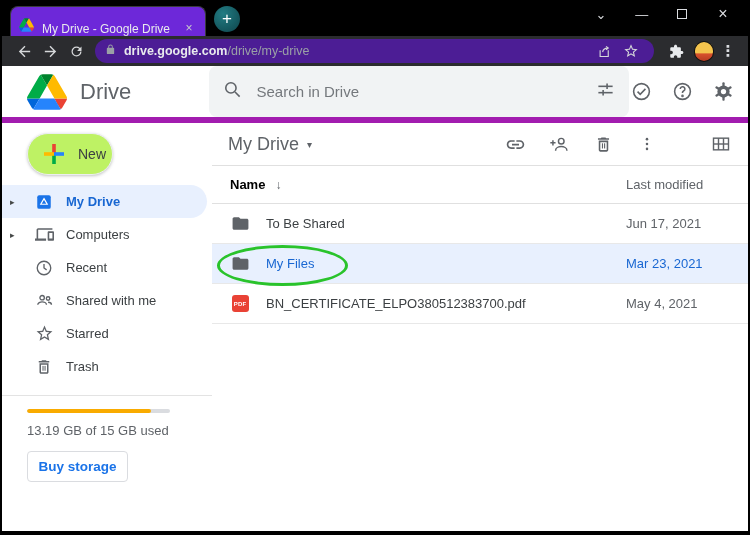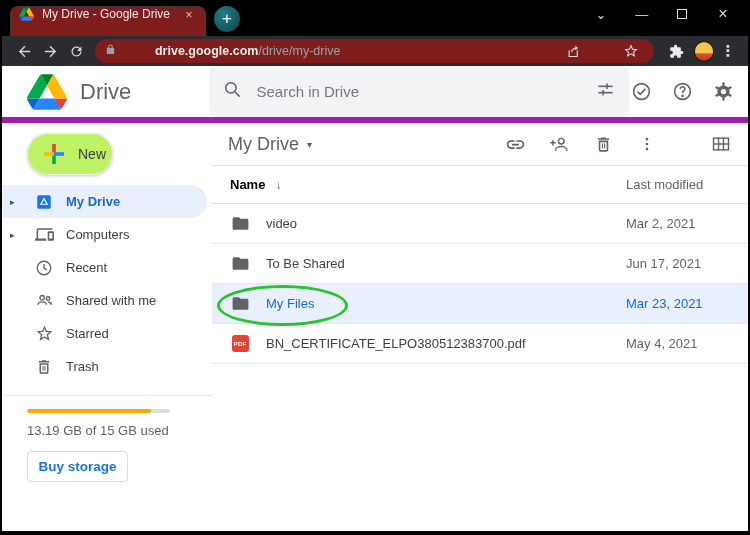--- a/index.html
+++ b/index.html
@@ -3,34 +3,34 @@
 <meta charset="utf-8">
 <style>
   * { box-sizing: border-box; margin: 0; padding: 0; }
   html,body { background:#555; }
   body { font-family: "Liberation Sans", "DejaVu Sans", sans-serif; }
 
   .browser-frame { width:750px; height:535px; background:#000; padding:0 2px 4px 2px; position:relative; overflow:hidden; }
 
   
   .tabstrip { height:36px; position:relative; display:flex; align-items:flex-end; }
-  .tab { margin-left:8px; width:196px; height:30px; background:#7f1d1d; border:1px solid #3a3b3e; border-bottom:none;
-         border-radius:8px 8px 0 0; display:flex; align-items:flex-start; padding:0 8px; }
+  .tab { margin-left:8px; width:196px; height:30px; background:#6d28d9; border:1px solid #3a3b3e; border-bottom:none;
+         border-radius:8px 8px 0 0; display:flex; align-items:flex-end; padding:0 8px; }
   .tab-title { color:#e8eaed; font-size:12px; flex:1; margin-left:8px; white-space:nowrap; overflow:hidden; }
   .tab-close { color:#c7cacc; font-size:12px; width:16px; height:16px; line-height:16px; text-align:center; border-radius:50%; cursor:default; }
   .newtab-btn { width:26px; height:26px; margin:0 0 4px 8px; border-radius:50%;
     background:radial-gradient(circle at 35% 30%, #227c83, #0e444b); color:#fff; font-size:17px; line-height:25px; text-align:center; }
   .win-controls { position:absolute; top:2px; right:10px; width:152px; height:24px; display:flex; justify-content:space-between; align-items:center; color:#dadce0; }
   .win-btn { width:30px; text-align:center; font-size:13px; }
   .win-max-glyph { display:inline-block; width:10px; height:10px; border:1.4px solid #dadce0; }
 
   
   .btoolbar { height:30px; background:#2b2c2f; display:flex; align-items:center; padding:0 10px; }
   .nav-ico { width:26px; height:26px; display:flex; align-items:center; justify-content:center; }
-  .omnibox { width:566px; height:24px; margin-left:6px; background:#7f1d1d; border-radius:12px; display:flex; align-items:center; padding:0 10px;gap:31px; }
+  .omnibox { width:566px; height:24px; margin-left:6px; background:#4c1d95; border-radius:12px; display:flex; align-items:center; padding:0 10px; }
   .url { font-size:12.5px; margin-left:8px; white-space:nowrap; }
   .url .domain { color:#e8eaed; font-weight:bold; }
   .url .path { color:#9aa0a6; }
   .omni-spacer { flex:1; }
   .avatar { width:21px; height:21px; border-radius:50%; margin:0 4px;
     background:linear-gradient(180deg,#f4c44d 0%,#f4c44d 58%,#d8512c 62%,#b63c22 100%); border:1px solid #111; }
   .dots-v { color:#dadce0; font-size:15px; letter-spacing:0; width:20px; text-align:center; font-weight:bold; }
 
   
   .app { background:#fff; height:465px; display:flex; flex-direction:column; }
@@ -367,29 +367,20 @@
             </span>
           </span>
         </div>
 
         <div class="list-header">
           <span class="col-name">Name</span>
           <span class="sort-arrow">↓</span>
           <span class="col-modified">Last modified</span>
         </div>
 
-        <div class="file-row">
-          <span class="row-ico">
-            <svg width="19" height="19" viewBox="0 0 24 24">
-                <path d="M10 4H4c-1.1 0-2 .9-2 2v12c0 1.1.9 2 2 2h16c1.1 0 2-.9 2-2V8c0-1.1-.9-2-2-2h-8l-2-2z" fill="#5f6368"></path>
-              </svg>
-          </span>
-          <span class="file-name">video</span>
-          <span class="file-date">Mar 2, 2021</span>
-        </div>
 
         <div class="file-row">
           <span class="row-ico">
             <svg width="19" height="19" viewBox="0 0 24 24">
                 <path d="M10 4H4c-1.1 0-2 .9-2 2v12c0 1.1.9 2 2 2h16c1.1 0 2-.9 2-2V8c0-1.1-.9-2-2-2h-8l-2-2z" fill="#5f6368"></path>
               </svg>
           </span>
           <span class="file-name">To Be Shared</span>
           <span class="file-date">Jun 17, 2021</span>
         </div>

